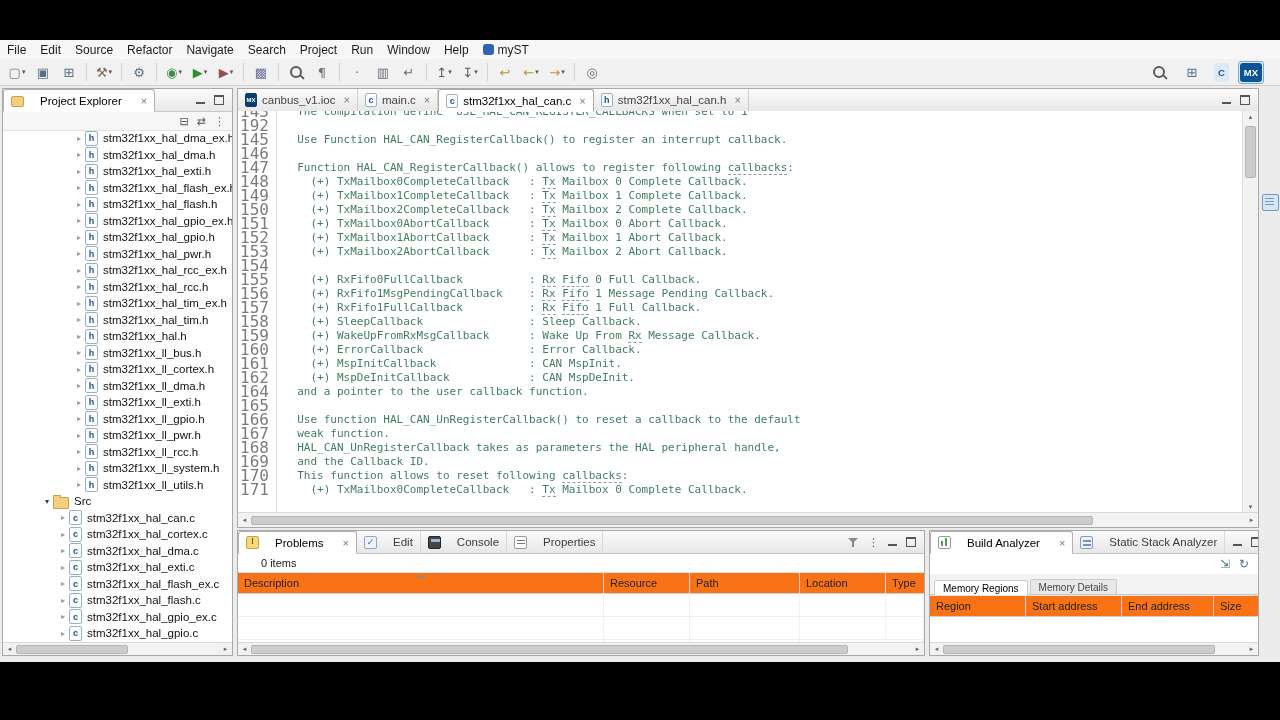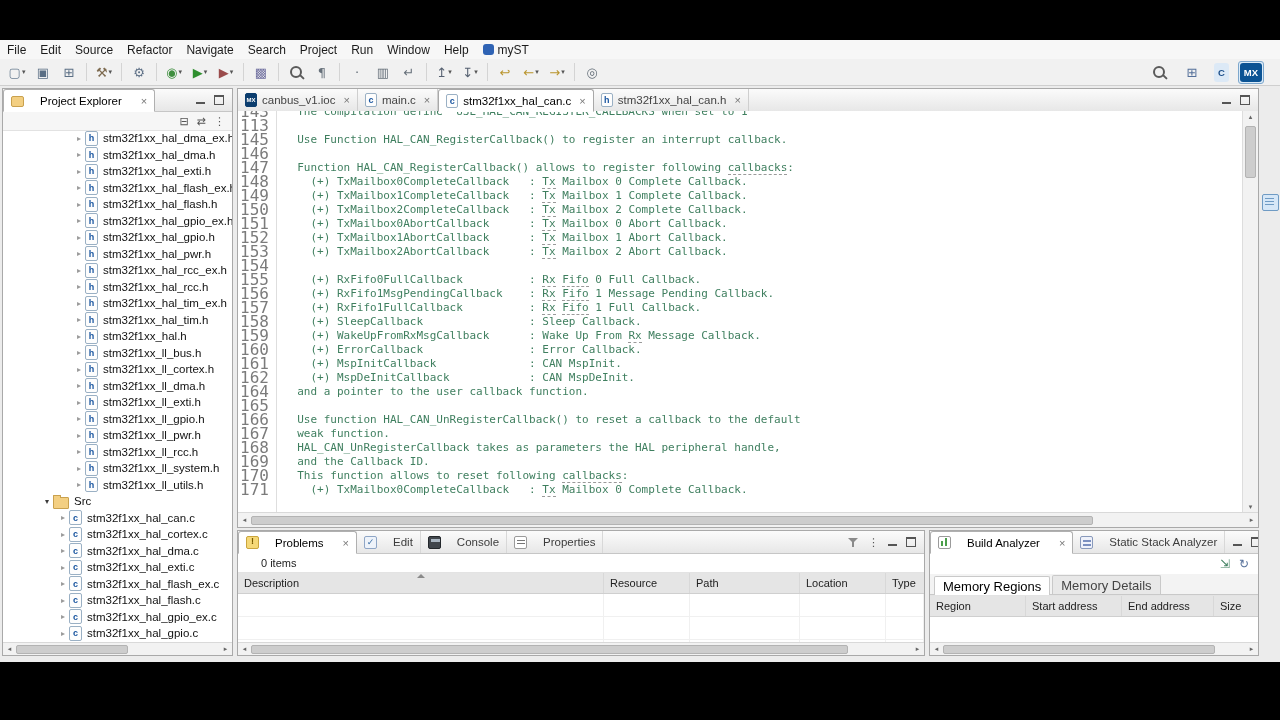--- a/index.html
+++ b/index.html
@@ -112,36 +112,36 @@
   .ct{white-space:pre;padding-left:8px;}
   .sp{border-bottom:1px dashed #9a9a9a;}
   .vscroll{position:absolute;right:0;top:0;bottom:0;width:15px;background:#f2f2f2;border-left:1px solid #ddd;}
   .varrow{height:12px;text-align:center;font-size:7px;color:#666;line-height:12px;}
   .vthumb{position:absolute;left:2px;right:2px;top:15px;height:50px;background:#cdcdcd;border:1px solid #b3b3b3;border-radius:2px;}
   .ehscroll{position:absolute;left:0;right:0;bottom:0;height:14px;background:#f2f2f2;border-top:1px solid #d9d9d9;
             display:flex;align-items:center;}
 
   
   .pstatus{height:18px;font-size:11px;padding:3px 7px;box-sizing:border-box;color:#222;margin-left:16px;}
-  .thead{height:20px;display:flex;background:#e5e5e5;border-top:1px solid #e3e3e3;border-bottom:1px solid #cfcfcf;
+  .thead{height:20px;display:flex;background:#f97316;border-top:1px solid #e3e3e3;border-bottom:1px solid #cfcfcf;
          font-size:11px;color:#222;align-items:stretch;}
   .hcell{padding:0 6px;border-right:1px solid #d8d8d8;display:flex;align-items:center;box-sizing:border-box;position:relative;}
   .sortmark{position:absolute;top:1px;left:50%;margin-left:-4px;width:0;height:0;
             border-left:4px solid transparent;border-right:4px solid transparent;border-bottom:4px solid #8a8a8a;}
   .pcol0{width:366px;}.pcol1{width:86px;}.pcol2{width:110px;}.pcol3{width:86px;}.pcol4{flex:1;border-right:none;}
   .acol0{width:96px;}.acol1{width:96px;}.acol2{width:92px;}.acol3{flex:1;border-right:none;}
   .tbody{position:relative;}
   .grow{height:22px;display:flex;border-bottom:1px solid #f0f0f0;}
   .gcell{border-right:1px solid #f0f0f0;box-sizing:border-box;height:100%;}
 
   
   .atools{height:20px;display:flex;justify-content:flex-end;align-items:center;gap:9px;padding:0 9px;background:#fff;}
   .atools .glyph{font-size:12px;}
   .asubtabs{height:20px;display:flex;align-items:flex-end;padding-left:4px;background:#f3f3f3;
-            border-bottom:1px solid #c9c9c9;font-size:13px;}
+            border-bottom:1px solid #c9c9c9;font-size:10px;}
   .stab{padding:2px 8px 1px;border:1px solid #c9c9c9;border-bottom:none;background:#e8e8e8;margin-right:2px;
         border-radius:2px 2px 0 0;color:#444;position:relative;}
   .stab.active{background:#fff;color:#000;top:1px;}
 
   
   .right-trim{position:absolute;left:1261px;top:86px;width:19px;height:576px;}
   .rvicon{width:15px;height:15px;background:#d6e7f7;border:1px solid #6f9bc4;border-radius:2px;margin:22px auto 0;position:relative;}
   .rvicon::after{content:"";position:absolute;left:2px;top:3px;width:9px;height:7px;
                  background:repeating-linear-gradient(#6f9bc4 0 1px,transparent 1px 3px);}
 </style>
@@ -502,21 +502,21 @@
           </div>
         </div>
       <div class="ecode">
         <div class="gutter"></div>
         <div class="lines" id="lines">
             <div class="cl">
               <span class="ln">143</span>
               <span class="ct">  The compilation define  USE_HAL_CAN_REGISTER_CALLBACKS when set to 1</span>
             </div>
             <div class="cl">
-              <span class="ln">113</span>
+              <span class="ln">192</span>
             </div>
             <div class="cl">
               <span class="ln">145</span>
               <span class="ct">  Use Function HAL_CAN_RegisterCallback() to register an interrupt callback.</span>
             </div>
             <div class="cl">
               <span class="ln">146</span>
               <span class="ct"></span>
             </div>
             <div class="cl">

